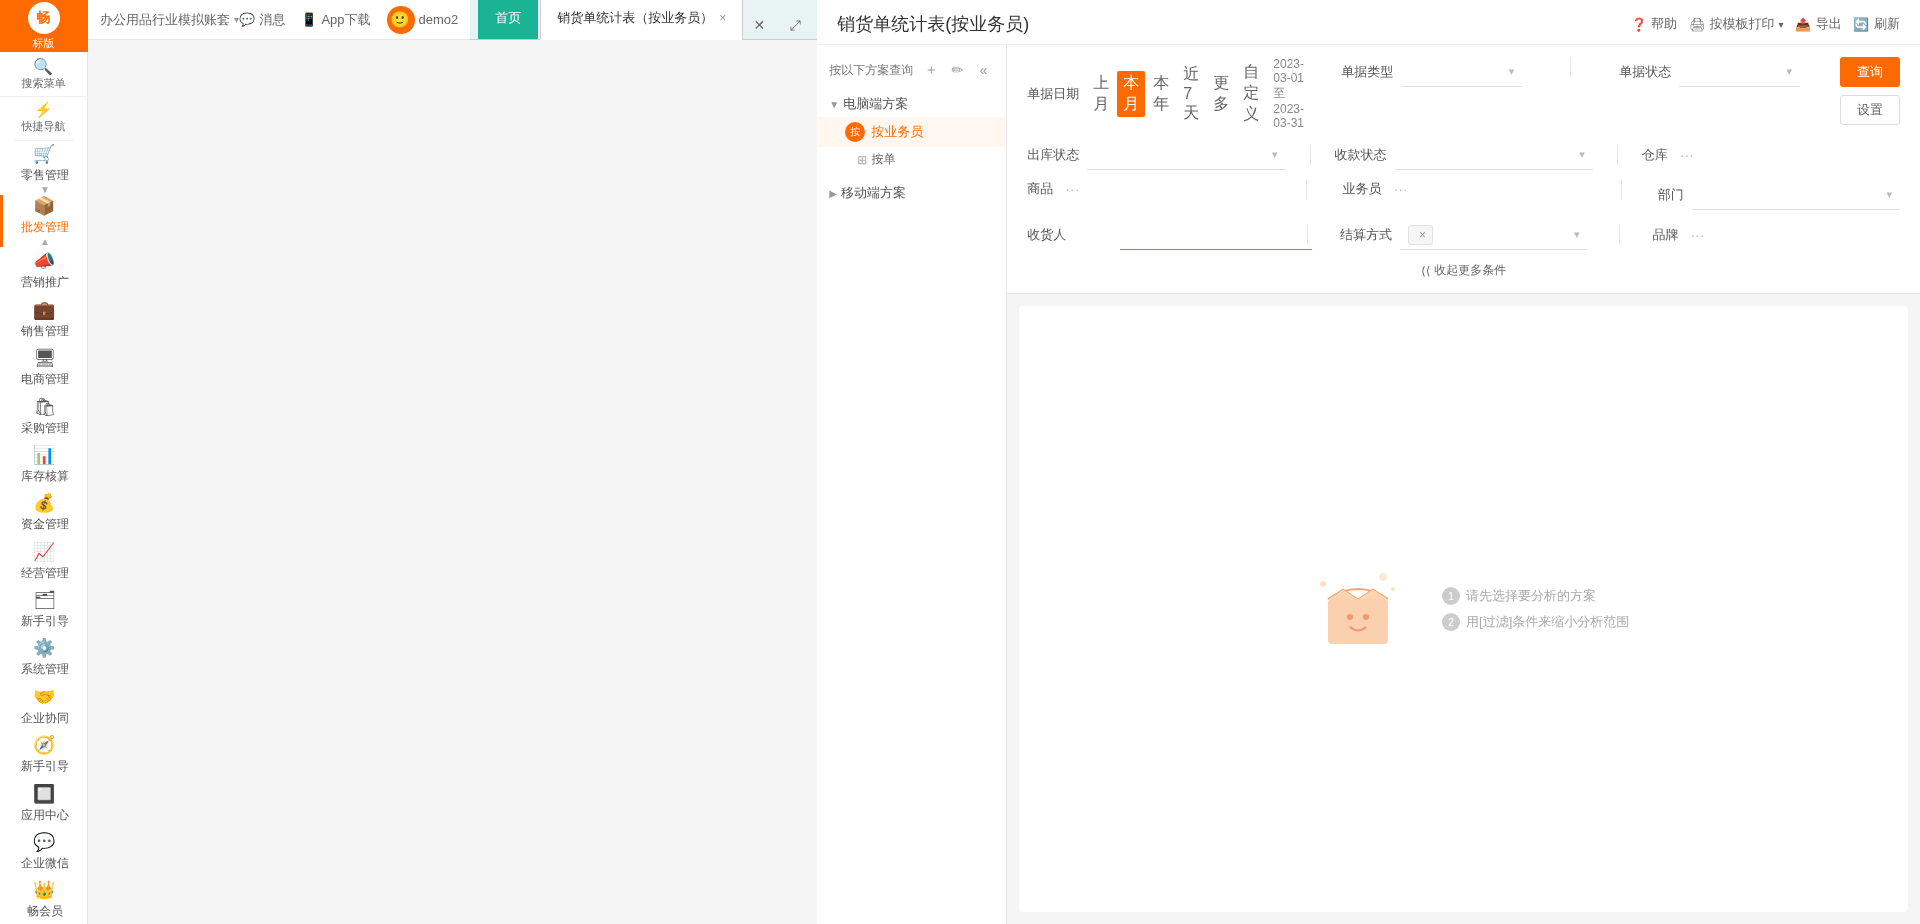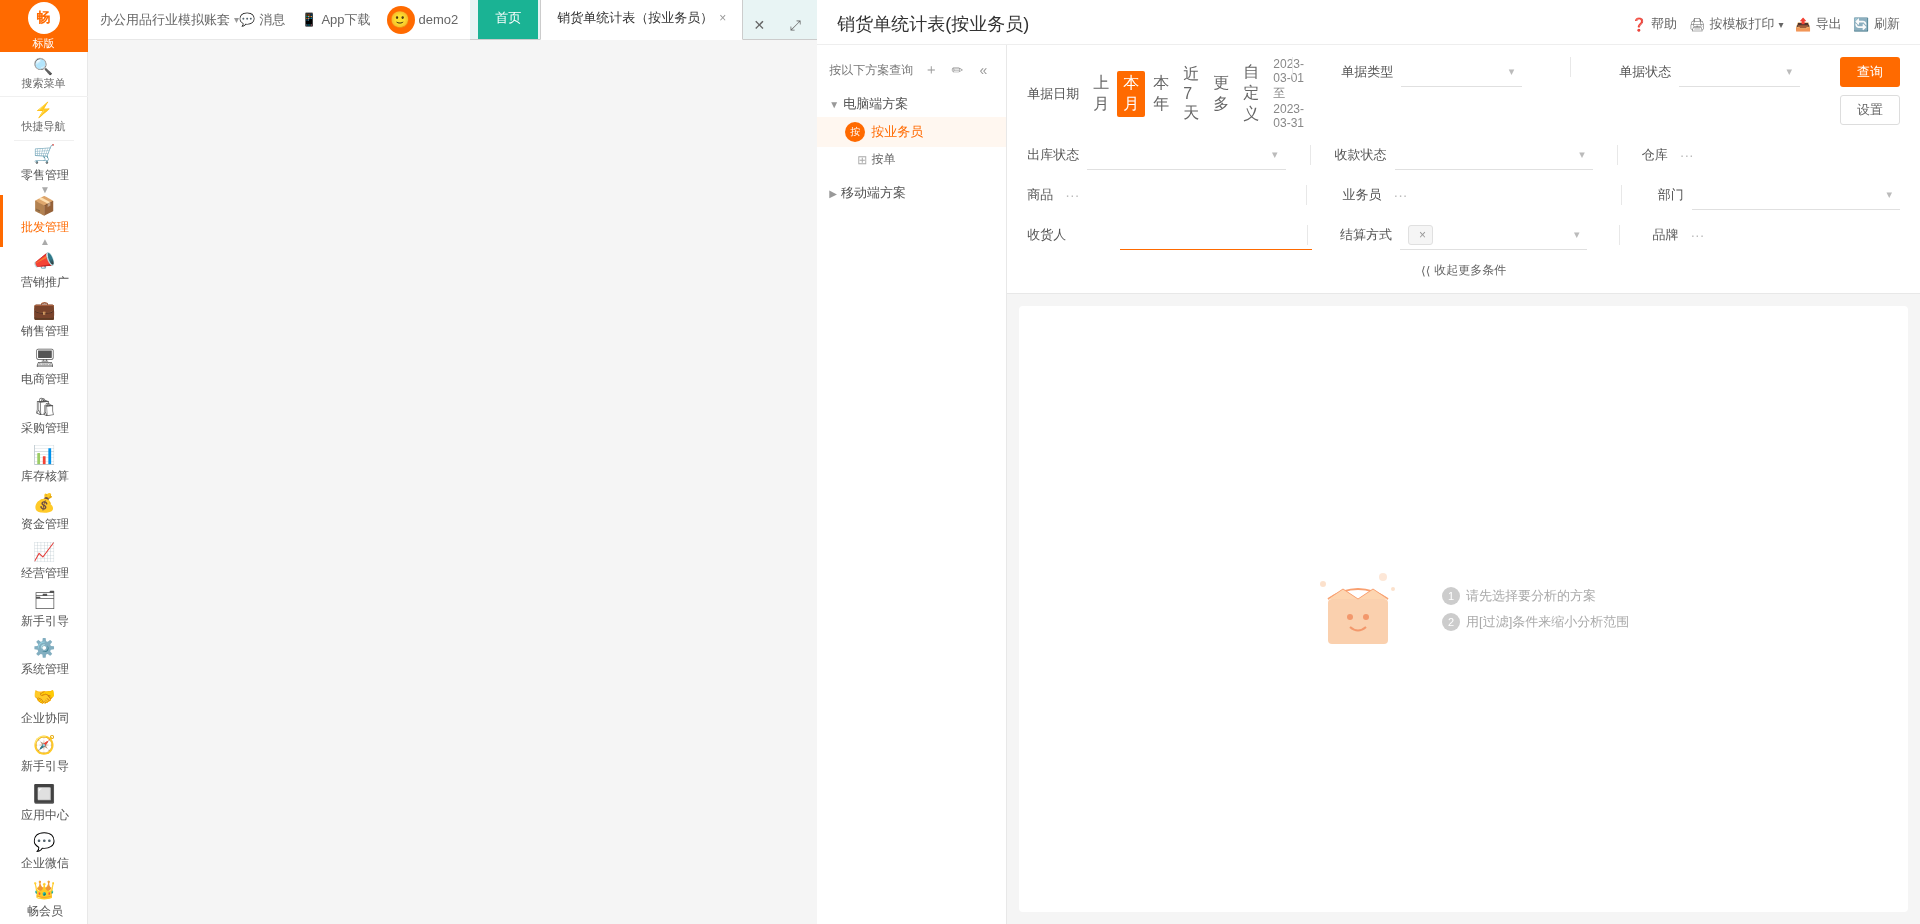--- a/index.html
+++ b/index.html
@@ -372,21 +372,21 @@
                   <span class="filter-select-arrow">▾</span>
                 </div>
               </div>
               <div class="filter-divider"></div>
               <div class="filter-item" style="flex:1;">
                 <span class="filter-label">仓库</span>
                 <span class="filter-dots">···</span>
               </div>
             </div>
 
-            <div style="display:flex;align-items:center;gap:20px;margin-bottom:10px;">
+            <div style="display:flex;align-items:flex-start;gap:20px;margin-bottom:10px;">
               <div class="filter-item" style="flex:1;">
                 <span class="filter-label">商品</span>
                 <span class="filter-dots">···</span>
               </div>
               <div class="filter-divider"></div>
               <div class="filter-item" style="flex:1;">
                 <span class="filter-label">业务员</span>
                 <span class="filter-dots">···</span>
               </div>
               <div class="filter-divider"></div>

